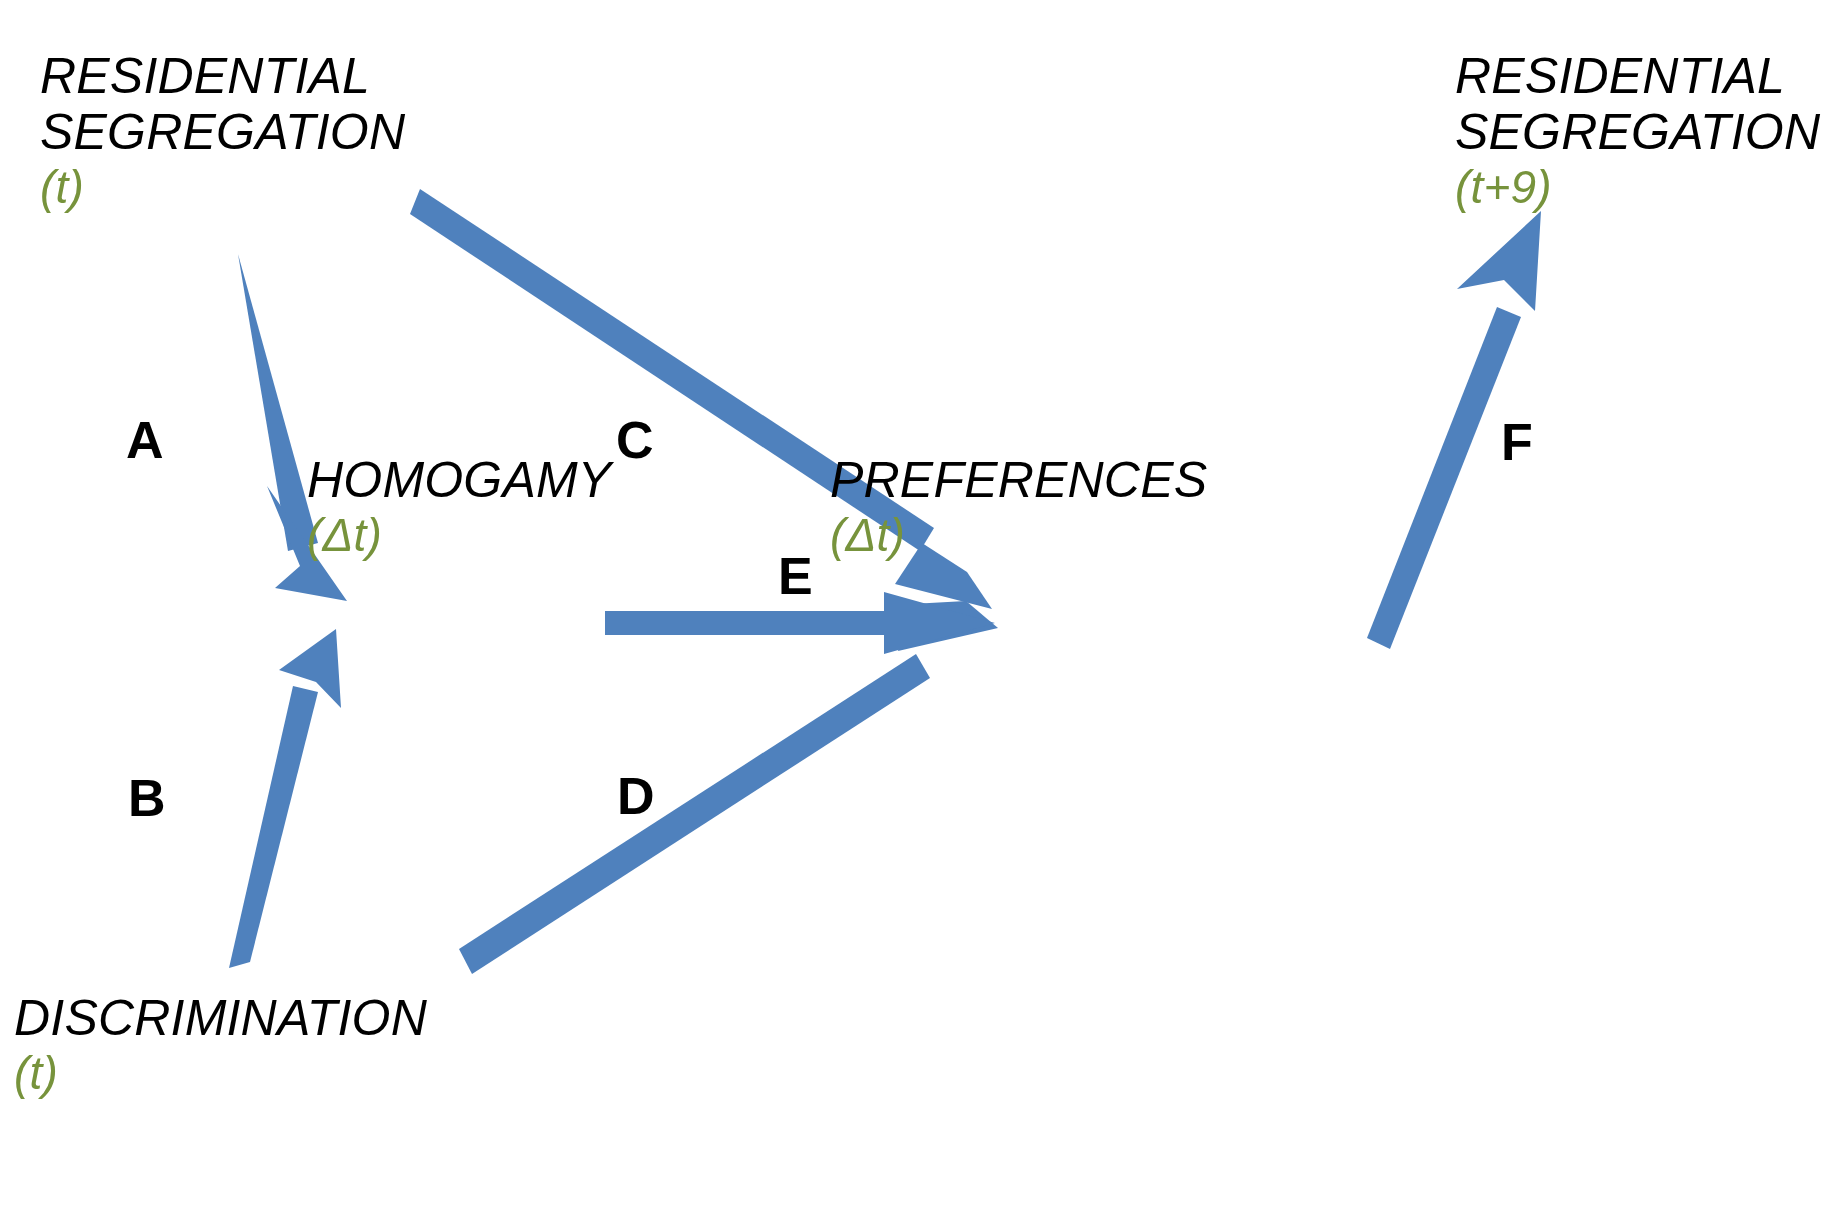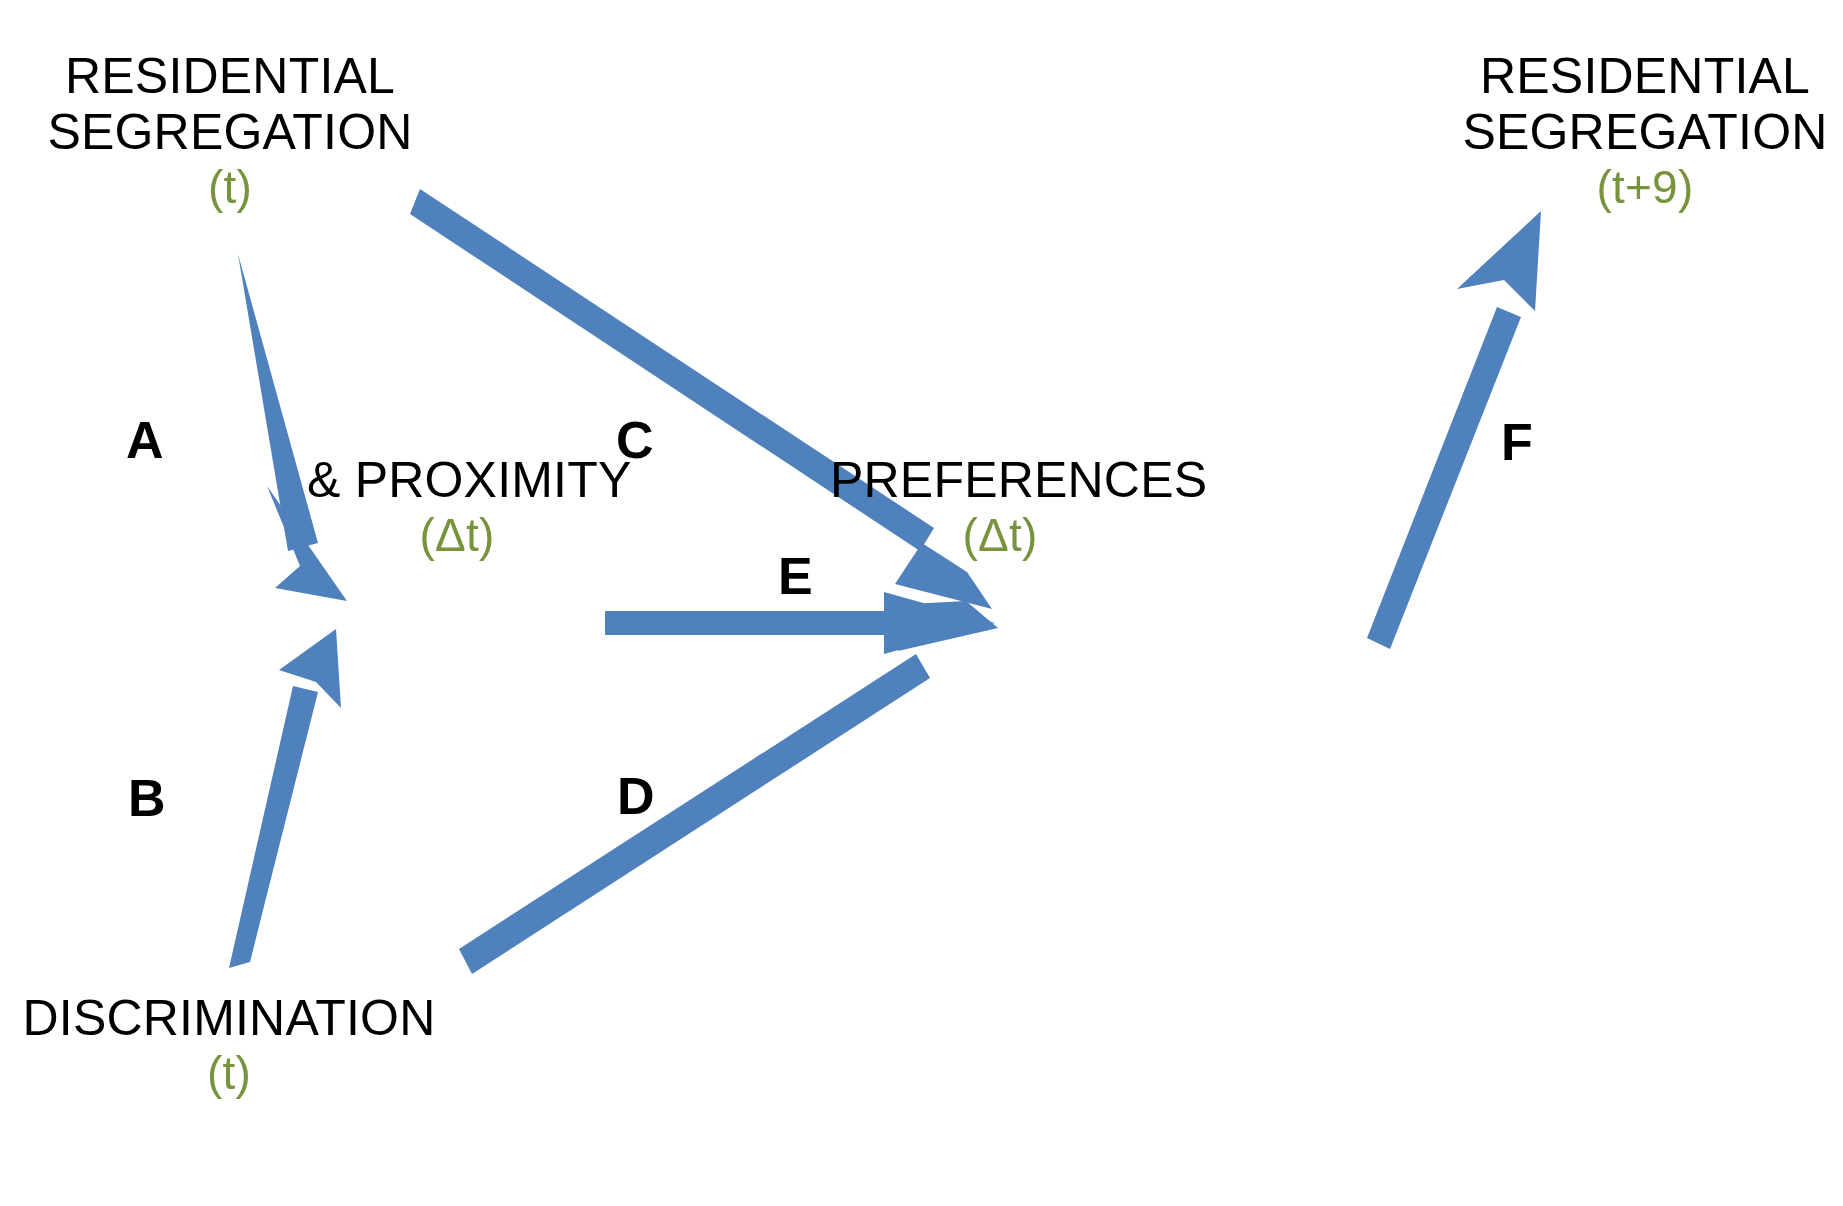--- a/index.html
+++ b/index.html
@@ -20,27 +20,27 @@
   }
   #edges {
     position: absolute;
     left: 0;
     top: 0;
     width: 1843px;
     height: 1206px;
   }
   .node {
     position: absolute;
-    text-align: center;
     color: #000000;
     font-family: "Liberation Sans", sans-serif;
     font-size: 50px;
     line-height: 1.12;
     letter-spacing: 0.2px;
     white-space: nowrap;
+    font-style: italic;
   }
   .node-line {
     display: block;
   }
   .node-time {
     display: block;
     color: #77933C;
     font-size: 46px;
     line-height: 1.1;
     margin-top: 2px;
@@ -91,21 +91,21 @@
     </g>
   </svg>
 
   <div class="node" style="left:40px; top:48px; width:380px;">
     <span class="node-line">RESIDENTIAL</span>
     <span class="node-line">SEGREGATION</span>
     <span class="node-time">(t)</span>
   </div>
 
   <div class="node" style="left:307px; top:452px; width:300px;">
-    <span class="node-line">&amp; PROXIMITY</span>
+    <span class="node-line">HOMOGAMY</span>
     <span class="node-time">(Δt)</span>
   </div>
 
   <div class="node" style="left:830px; top:452px; width:340px;">
     <span class="node-line">PREFERENCES</span>
     <span class="node-time">(Δt)</span>
   </div>
 
   <div class="node" style="left:14px; top:990px; width:430px;">
     <span class="node-line">DISCRIMINATION</span>

